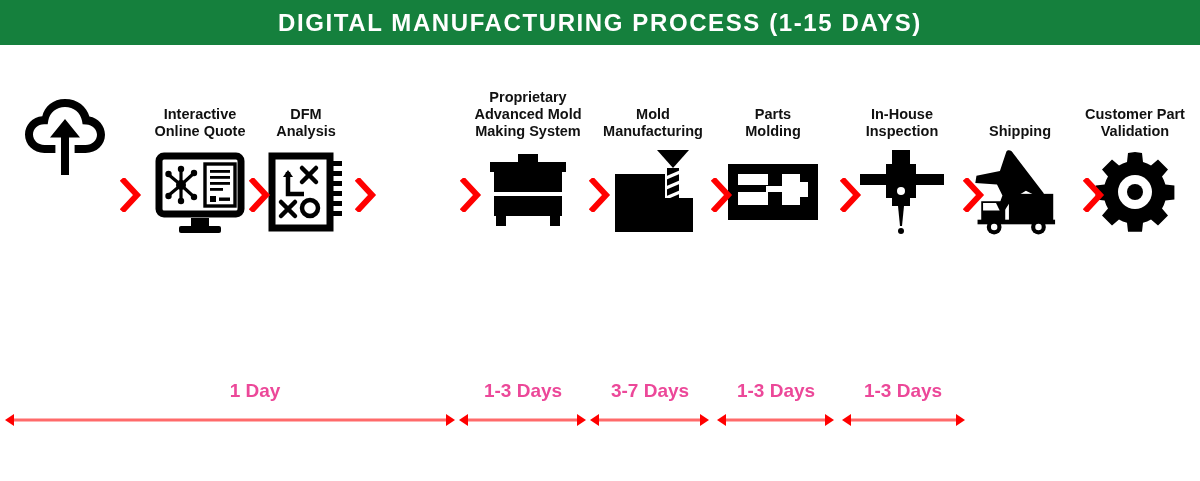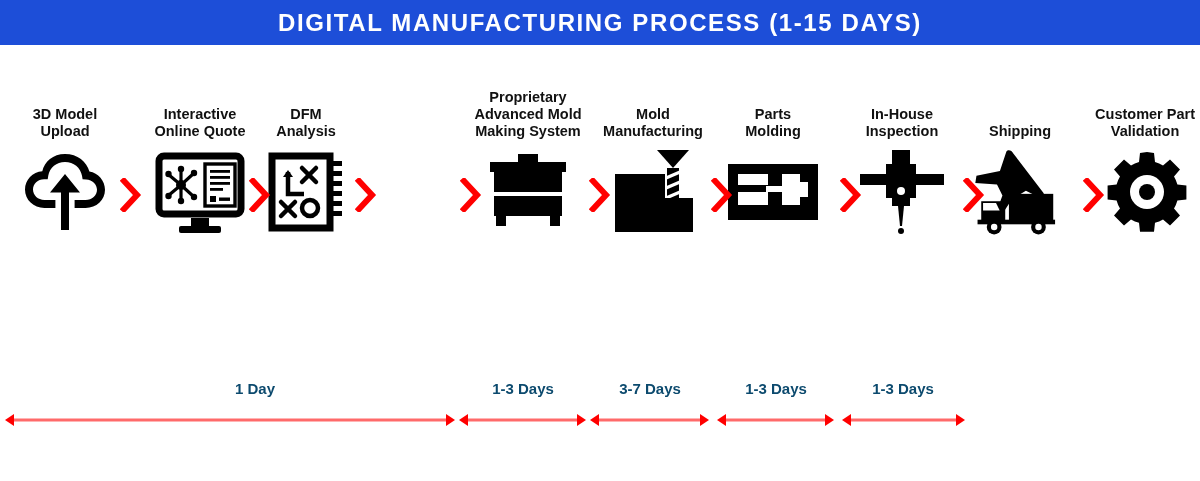--- a/index.html
+++ b/index.html
@@ -9,21 +9,21 @@
     background: #ffffff;
     font-family: "Liberation Sans", sans-serif;
     overflow: hidden;
   }
   #page { position: relative; width: 1200px; height: 481px; background: #fff; }
 
   
   #title-banner {
     position: absolute; left: 0; top: 0;
     width: 1200px; height: 45px;
-    background: #1d4ed8;
+    background: #15803d;
     display: flex; align-items: center; justify-content: center;
   }
   #title-text {
     color: #ffffff;
     font-size: 24px;
     font-weight: bold;
     letter-spacing: 1.6px;
     font-family: "Liberation Sans", sans-serif;
     white-space: nowrap;
   }
@@ -62,42 +62,40 @@
     top: 178px;
     width: 22px; height: 34px;
   }
   .chevron svg { display: block; }
 
   
   #timeline { position: absolute; left: 0; top: 380px; width: 1200px; height: 60px; }
   .tl-label {
     position: absolute;
     top: 0;
-    font-size: 15px;
+    font-size: 19px;
     font-weight: bold;
-    color: #0c4a6e;
+    color: #ec4899;
     text-align: center;
     white-space: nowrap;
     transform: translateX(-50%);
   }
   #tl-svg { position: absolute; left: 0; top: 28px; }
 </style>
 </head>
 <body>
 
 <div id="page">
 
   <div id="title-banner">
     <div id="title-text">DIGITAL MANUFACTURING PROCESS (1-15 DAYS)</div>
   </div>
 
   <div id="steps">
       <div class="step" style="left: 5px; width: 120px;">
-        <div class="step-label">3D Model
-Upload</div>
         <div class="step-icon">
           <svg width="92" height="88" viewBox="0 0 92 88">
     <path fill="#000000" d="M46 6C34 6 25.5 13.5 23.3 23.2 13.6 24 6 31.8 6 41.6 6 52 14.6 60 25.4 60h11v-8h-11C19 52 14 47.4 14 41.6c0-5.8 4.8-10.4 11.1-10.4h3.6l.6-3.6C30.7 19.5 37.5 14 46 14c8.6 0 15.6 5.7 17 13.8l.6 3.4 3.5.2C73.4 31.8 78 36.3 78 41.8 78 47.5 73 52 66.6 52H55.6v8h11C77.4 60 86 52 86 41.8c0-9.2-6.7-16.7-15.6-18.3C67.8 13.8 58.6 6 46 6z"></path>
     <path fill="#000000" d="M42 82V44.5h-11L46 26l15 18.5H50V82z"></path>
   </svg>
         </div>
       </div>
       <div class="step" style="left: 140px; width: 120px;">
         <div class="step-label">Interactive
 Online Quote</div>
@@ -234,21 +232,21 @@
     <path d="M10 58 h26 v22 H10 z" fill="#000000"></path>
     <polygon points="12,60 26,60 30,68 12,68" fill="#ffffff"></polygon>
     <rect x="6" y="78" width="84" height="5" fill="#000000"></rect>
     <circle cx="24" cy="86" r="8" fill="#000000"></circle>
             <circle cx="24" cy="86" r="3.5" fill="#ffffff"></circle>
     <circle cx="72" cy="86" r="8" fill="#000000"></circle>
             <circle cx="72" cy="86" r="3.5" fill="#ffffff"></circle>
   </svg>
         </div>
       </div>
-      <div class="step" style="left: 1075px; width: 120px; align-items: flex-end;">
+      <div class="step" style="left: 1075px; width: 120px;">
         <div class="step-label">Customer Part
 Validation</div>
         <div class="step-icon">
           <svg width="86" height="86" viewBox="0 0 86 86">
     <path fill="#000000" d="M43 3 l7 1 1 9 a31 31 0 0 1 8 3.4 l7-6 l10 10 l-6 7 a31 31 0 0 1 3.4 8 l9 1 v14 l-9 1 a31 31 0 0 1 -3.4 8 l6 7 l-10 10 l-7-6 a31 31 0 0 1 -8 3.4 l-1 9 h-14 l-1-9 a31 31 0 0 1 -8-3.4 l-7 6 l-10-10 l6-7 a31 31 0 0 1 -3.4-8 l-9-1 v-14 l9-1 a31 31 0 0 1 3.4-8 l-6-7 l10-10 l7 6 a31 31 0 0 1 8-3.4 l1-9 z"></path>
     <circle cx="43" cy="43" r="17" fill="#ffffff"></circle>
     <circle cx="43" cy="43" r="8" fill="#000000"></circle>
   </svg>
         </div>
       </div>

